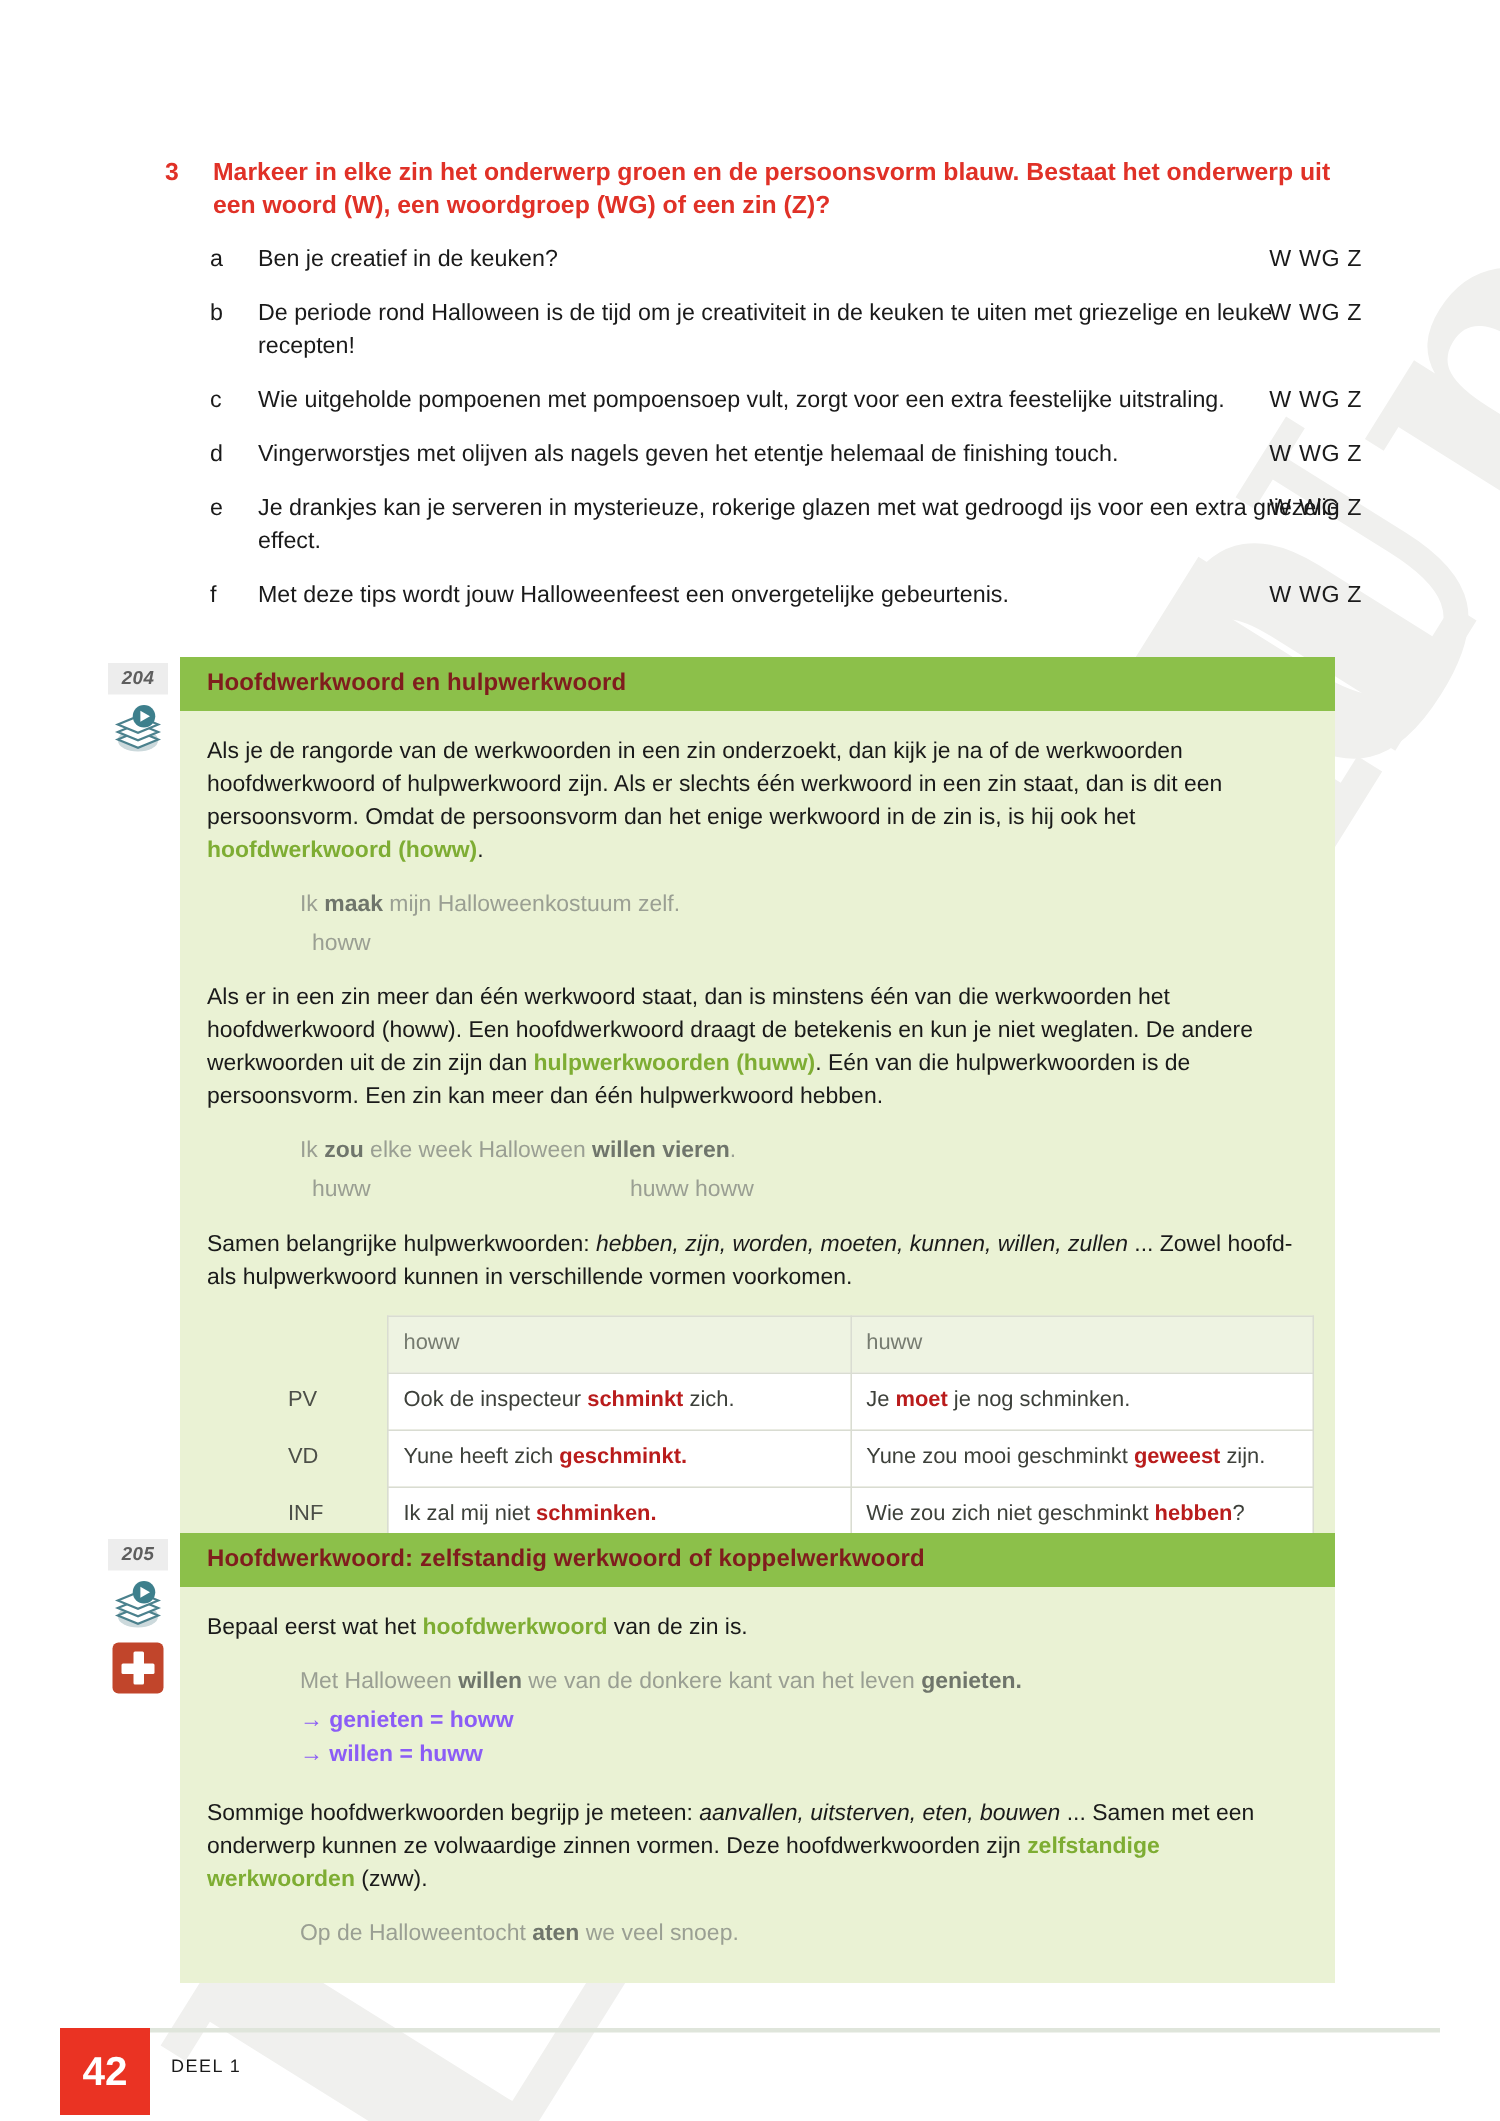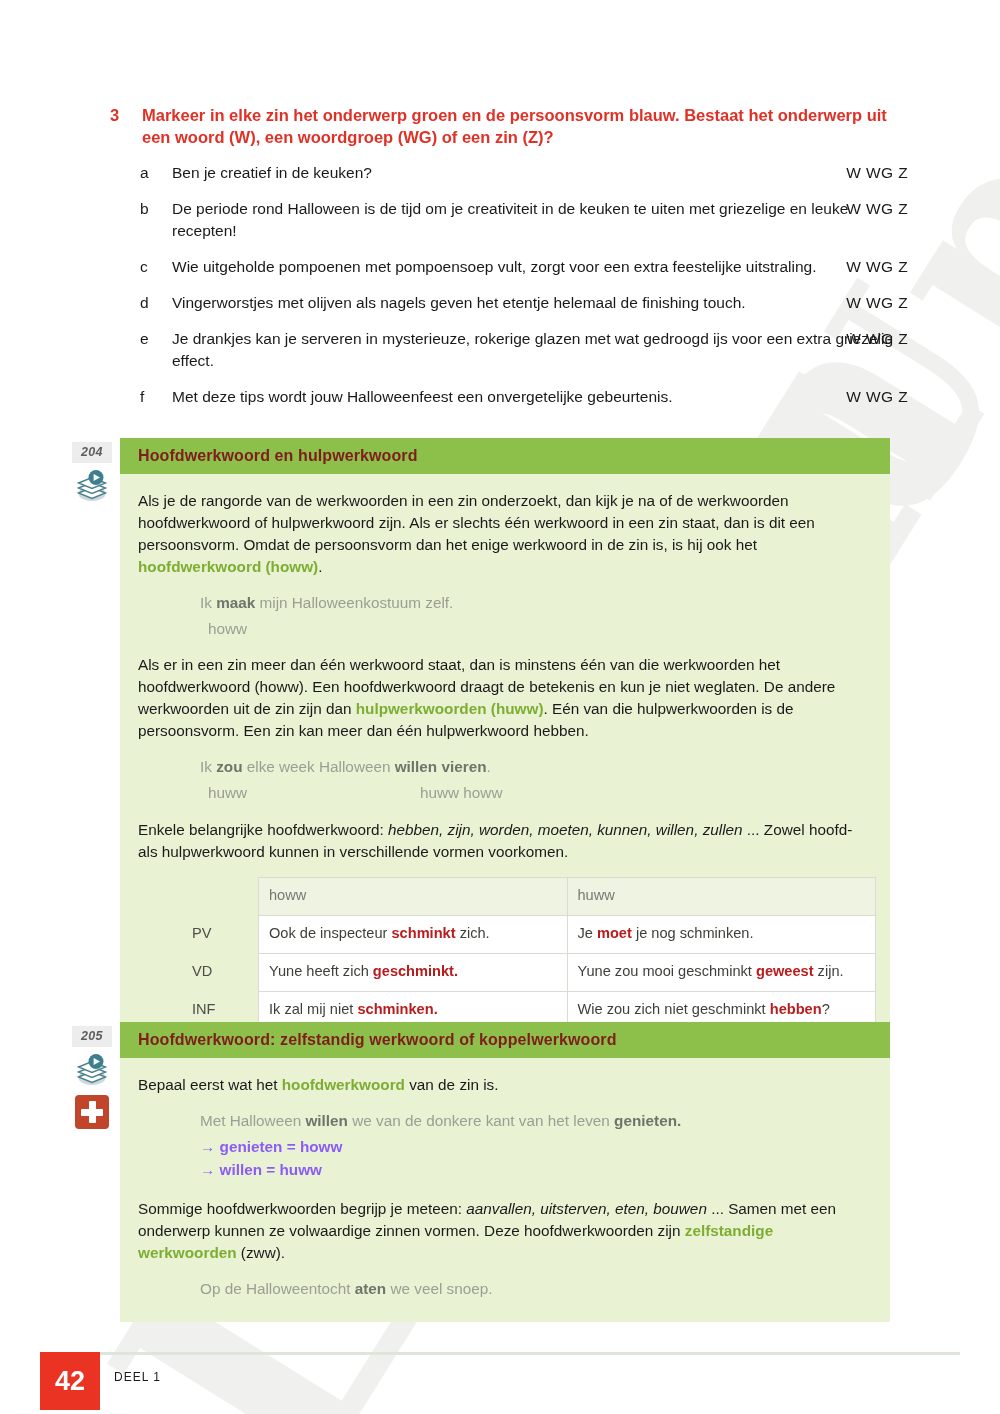--- a/index.html
+++ b/index.html
@@ -377,21 +377,21 @@
       <div class="example-label" style="padding-left:70px;">howw</div>
 
       <p><span>Als er in een zin meer dan één werkwoord staat, dan is minstens één van die werkwoorden het hoofdwerkwoord (howw). Een hoofdwerkwoord draagt de betekenis en kun je niet weglaten. De andere werkwoorden uit de zin zijn dan </span><span class="hl">hulpwerkwoorden (huww)</span><span>. Eén van die hulpwerkwoorden is de persoonsvorm. Een zin kan meer dan één hulpwerkwoord hebben.</span></p>
 
       <div class="example"><span>Ik </span><b>zou</b><span> elke week Halloween </span><b>willen vieren</b><span>.</span></div>
       <div class="lbl-row">
         <span class="lbl-a">huww</span>
         <span class="lbl-b">huww howw</span>
       </div>
 
-      <p><span>Enkele belangrijke hoofdwerkwoord: </span><i>hebben, zijn, worden, moeten, kunnen, willen, zullen</i><span> ... Zowel hoofd- als hulpwerkwoord kunnen in verschillende vormen voorkomen.</span></p>
+      <p><span>Samen belangrijke hulpwerkwoorden: </span><i>hebben, zijn, worden, moeten, kunnen, willen, zullen</i><span> ... Zowel hoofd- als hulpwerkwoord kunnen in verschillende vormen voorkomen.</span></p>
 
       <table class="tbl">
         <thead>
           <tr>
             <th class="corner"></th>
             <th class="hcol">howw</th>
             <th class="hcol">huww</th>
           </tr>
         </thead>
         <tbody>

